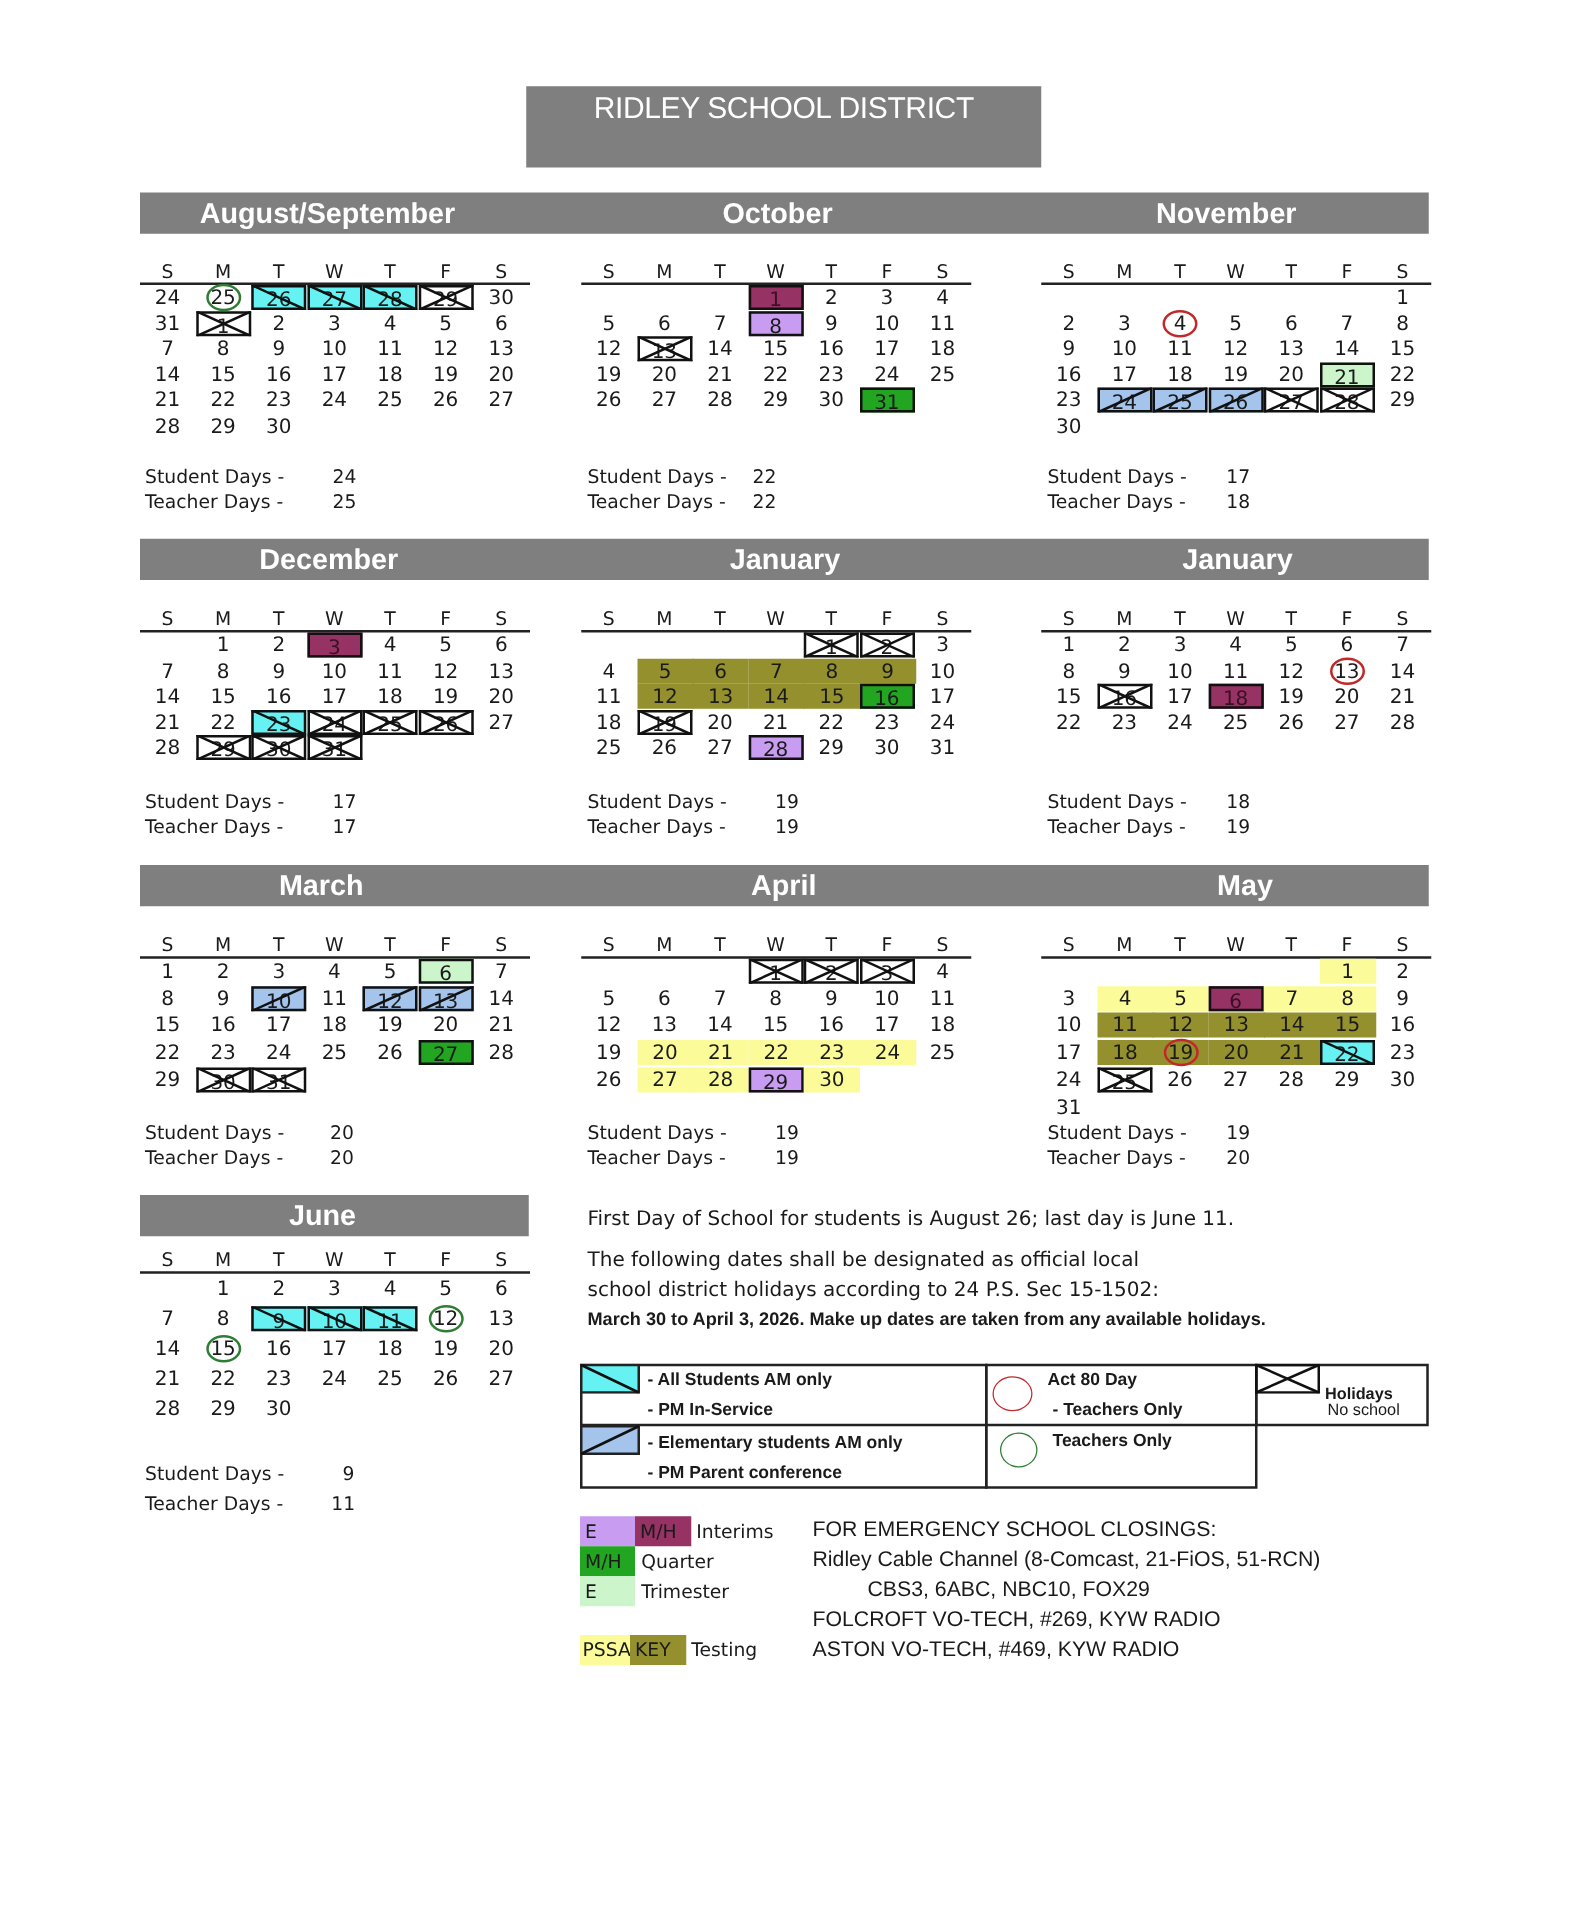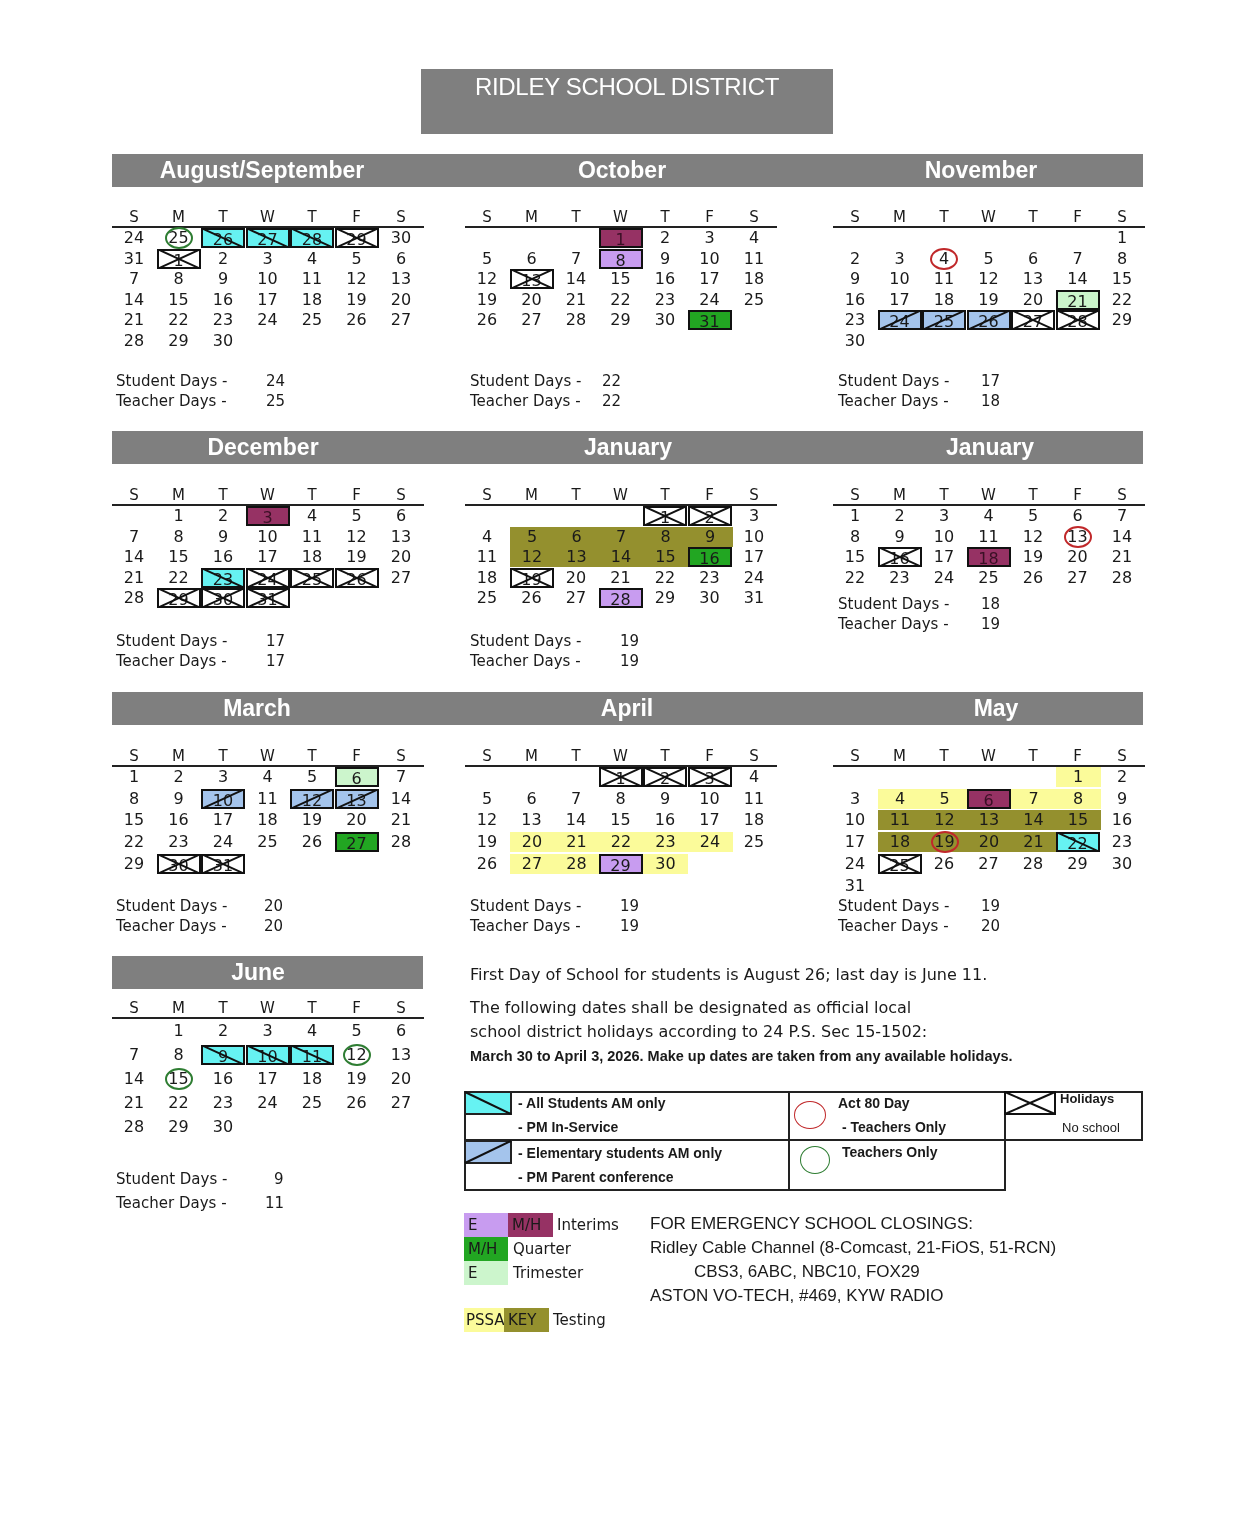--- a/index.html
+++ b/index.html
@@ -581,21 +581,21 @@
   <div><span class="lab" style="width:143px">Teacher Days -</span><span>18</span></div>
 </div>
 <div class="counts" style="left:116px; top:631px;">
   <div><span class="lab">Student Days -</span><span>17</span></div>
   <div><span class="lab">Teacher Days -</span><span>17</span></div>
 </div>
 <div class="counts" style="left:470px; top:631px;">
   <div><span class="lab" style="width:150px">Student Days -</span><span>19</span></div>
   <div><span class="lab" style="width:150px">Teacher Days -</span><span>19</span></div>
 </div>
-<div class="counts" style="left:838px; top:594px;">
+<div class="counts" style="left:838px; top:631px;">
   <div><span class="lab" style="width:143px">Student Days -</span><span>18</span></div>
   <div><span class="lab" style="width:143px">Teacher Days -</span><span>19</span></div>
 </div>
 <div class="counts" style="left:116px; top:896px;">
   <div><span class="lab" style="width:148px">Student Days -</span><span>20</span></div>
   <div><span class="lab" style="width:148px">Teacher Days -</span><span>20</span></div>
 </div>
 <div class="counts" style="left:470px; top:896px;">
   <div><span class="lab" style="width:150px">Student Days -</span><span>19</span></div>
   <div><span class="lab" style="width:150px">Teacher Days -</span><span>19</span></div>
@@ -642,35 +642,36 @@
   <div class="lg-text" style="left:378px; top:28px;">- Teachers Only</div>
 
   <div style="position:absolute; left:336px; top:55px; width:28px; height:26px; border:1.5px solid #2e7d32; border-radius:50%;"></div>
   <div class="lg-text" style="left:378px; top:53px;">Teachers Only</div>
 
   <svg style="position:absolute; left:540px; top:0;" width="52" height="24">
     <rect x="1" y="1" width="50" height="22" fill="none" stroke="#111" stroke-width="2"></rect>
     <line x1="1" y1="1" x2="51" y2="23" stroke="#111" stroke-width="2"></line>
     <line x1="1" y1="23" x2="51" y2="1" stroke="#111" stroke-width="2"></line>
   </svg>
-  <div class="lg-text" style="left:596px; top:0; font-size:13px;">Holidays</div>
+  <div class="lg-text" style="left:596px; top:16px; font-size:13px;">Holidays</div>
   <div class="lg-text" style="left:598px; top:29px; font-size:13px; font-weight:normal;">No school</div>
 </div>
 
 <div class="swatch-row" style="left:464px; top:1213px;">
   <span class="sw" style="background:#c89cf0; width:36px;">E</span><span class="sw" style="background:#963264; width:37px;">M/H</span><span style="padding-left:4px">Interims</span>
 </div>
 <div class="swatch-row" style="left:464px; top:1237px;">
   <span class="sw" style="background:#22a622; width:36px;">M/H</span><span style="padding-left:5px">Quarter</span>
 </div>
 <div class="swatch-row" style="left:464px; top:1261px;">
   <span class="sw" style="background:#ccf5cc; width:36px;">E</span><span style="padding-left:5px">Trimester</span>
 </div>
 <div class="swatch-row" style="left:464px; top:1308px;">
   <span class="sw" style="background:#fbfb9a; width:36px; padding:0 2px;">PSSA</span><span class="sw" style="background:#94902e; width:37px;">KEY</span><span style="padding-left:4px">Testing</span>
 </div>
 
 <div class="emerg">
   <div style="">FOR EMERGENCY SCHOOL CLOSINGS:</div>
   <div>Ridley Cable Channel (8-Comcast, 21-FiOS, 51-RCN)</div>
   <div style="padding-left:44px">CBS3, 6ABC, NBC10, FOX29</div>
+  <div>FOLCROFT VO-TECH, #269,  KYW RADIO</div>
   <div>ASTON VO-TECH, #469, KYW RADIO</div>
 </div>
 
 </body></html>

